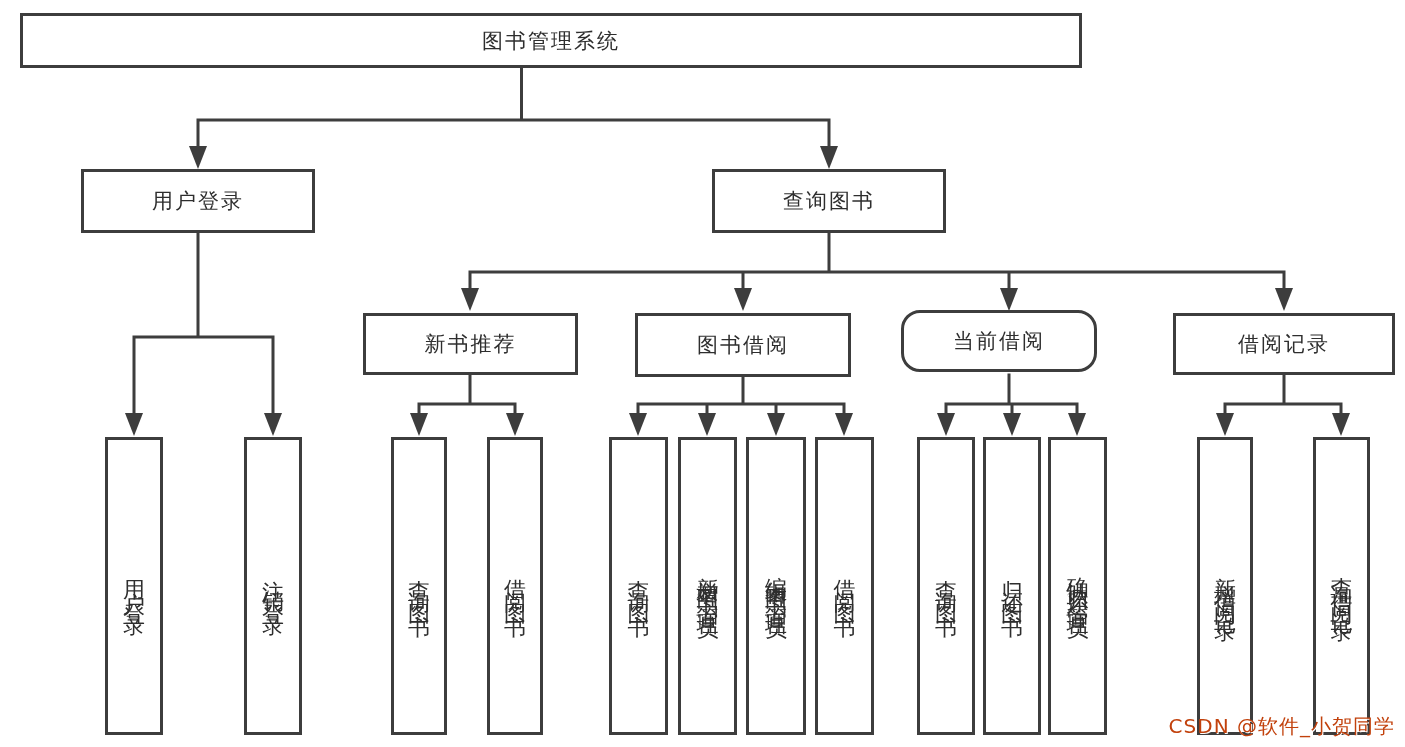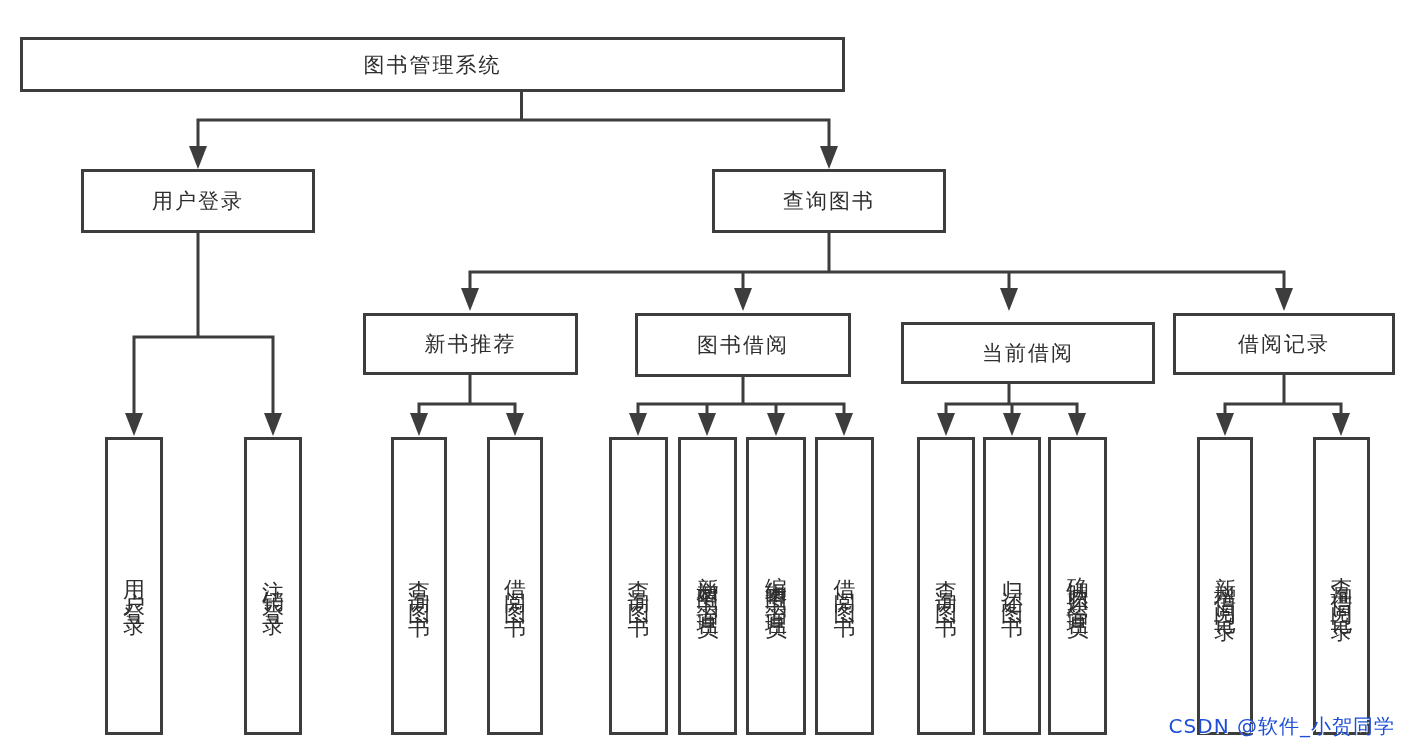--- a/index.html
+++ b/index.html
@@ -41,21 +41,21 @@
     line-height: 1;
   }
   .ls4 { letter-spacing: 12px; }
   .ls6 { letter-spacing: 9px; }
   .ls9 { letter-spacing: 6px; }
   .watermark {
     position: absolute;
     right: 10px;
     bottom: 7px;
     font-size: 20px;
-    color: #1d4ed8;
+    color: #c2410c;
     letter-spacing: 1px;
     text-shadow: 1px 1px 0 #ffffff;
     z-index: 3;
     white-space: nowrap;
   }
 </style>
 </head>
 <body>
 
 <div class="canvas">
@@ -100,28 +100,28 @@
       <polygon points="767,413 785,413 776,436"></polygon>
       <polygon points="835,413 853,413 844,436"></polygon>
       <polygon points="937,413 955,413 946,436"></polygon>
       <polygon points="1003,413 1021,413 1012,436"></polygon>
       <polygon points="1068,413 1086,413 1077,436"></polygon>
       <polygon points="1216,413 1234,413 1225,436"></polygon>
       <polygon points="1332,413 1350,413 1341,436"></polygon>
     </g>
   </svg>
 
-  <div class="node" style="left:20px; top:13px; width:825px; height:55px;margin-top:24px;">图书管理系统</div>
+  <div class="node" style="left:20px; top:13px; width:1062px; height:55px;">图书管理系统</div>
 
   <div class="node" style="left:81px; top:169px; width:234px; height:64px;">用户登录</div>
   <div class="node" style="left:712px; top:169px; width:234px; height:64px;">查询图书</div>
 
   <div class="node" style="left:363px; top:313px; width:215px; height:62px;">新书推荐</div>
   <div class="node" style="left:635px; top:313px; width:216px; height:64px;">图书借阅</div>
-  <div class="node" style="left:901px; top:322px; width:254px; height:62px;">当前借阅</div>
+  <div class="node" style="left:901px; top:310px; width:196px; height:62px;border-radius:19px;">当前借阅</div>
   <div class="node" style="left:1173px; top:313px; width:222px; height:62px;">借阅记录</div>
 
   <div class="node leaf" style="left:105px; top:437px; width:58px; height:298px;">
     <span class="v-text ls4">用户登录</span>
   </div>
   <div class="node leaf" style="left:244px; top:437px; width:58px; height:298px;">
     <span class="v-text ls4">注销登录</span>
   </div>
 
   <div class="node leaf" style="left:391px; top:437px; width:56px; height:298px;">

